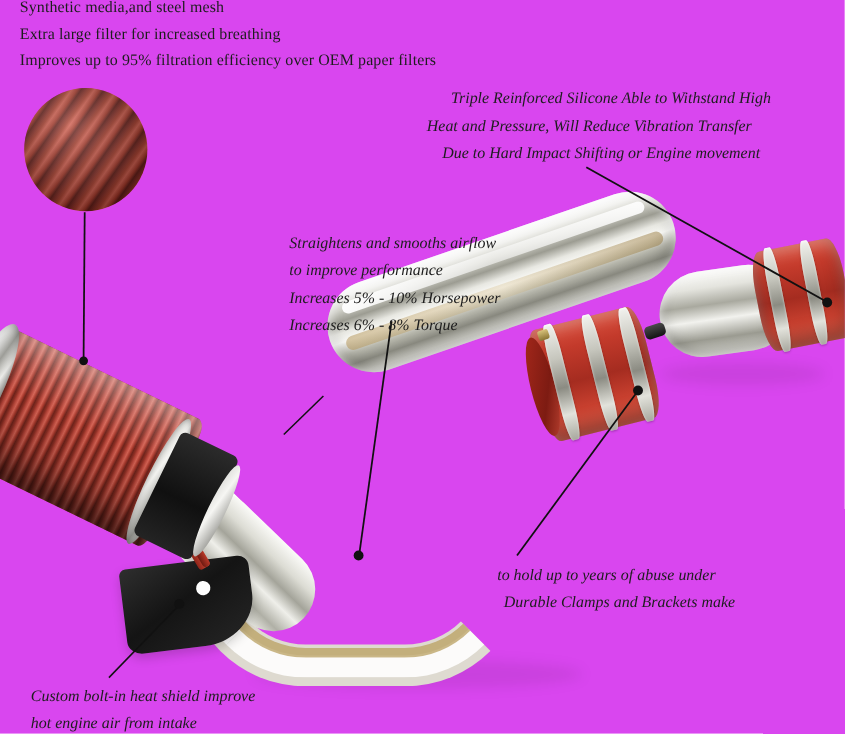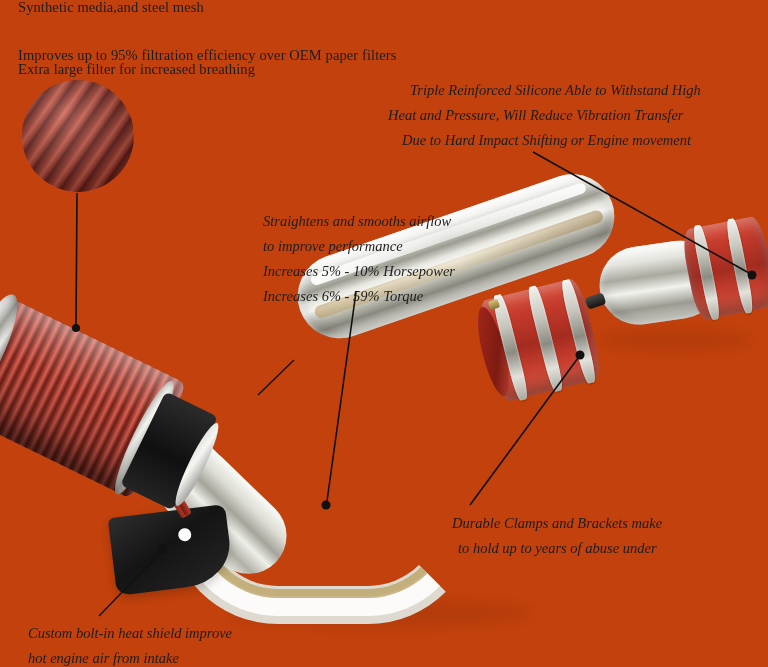--- a/index.html
+++ b/index.html
@@ -1,27 +1,27 @@
 <!DOCTYPE html>
 <html><head>
 <meta charset="utf-8">
 <style>
   html,body{margin:0;padding:0;background:#ffffff;}
   body{width:768px;height:667px;overflow:hidden;
        font-family:"Liberation Serif","DejaVu Serif",serif;color:#1a1a1a;}
-  #stage{position:relative;width:768px;height:667px;background:#c2410c;}
+  #stage{position:relative;width:768px;height:667px;background:#d946ef;}
 
   .cap{position:absolute;white-space:nowrap;font-size:14.5px;line-height:1.0;
        letter-spacing:.1px;color:#1d1d1d;}
   .capblock{position:absolute;white-space:nowrap;font-size:14.5px;color:#1d1d1d;}
   .capblock .ln{display:block;line-height:25px;font-style:italic;}
 
   
   #bul1{left:18px;top:0px;}
-  #bul2{left:18px;top:24px;margin-top:38px;}
+  #bul2{left:18px;top:24px;}
   #bul3{left:18px;top:48px;}
 
   #blk-silicone{left:410px;top:78px;}
   #blk-silicone .ln:nth-child(2){margin-left:-22px;}
   #blk-silicone .ln:nth-child(3){margin-left:-8px;}
 
   #blk-straight{left:263px;top:189px;margin-top:20px;}
   #blk-clamps{left:452px;top:511px;}
   #blk-clamps .ln:nth-child(2){margin-left:6px;}
   #blk-shield{left:28px;top:621px;}
@@ -253,26 +253,26 @@
   <div class="capblock" id="blk-silicone">
     <span class="ln">Triple Reinforced Silicone Able to Withstand High</span>
     <span class="ln">Heat and Pressure, Will Reduce Vibration Transfer</span>
     <span class="ln">Due to Hard Impact Shifting or Engine movement</span>
   </div>
 
   <div class="capblock" id="blk-straight">
     <span class="ln">Straightens and smooths airflow</span>
     <span class="ln">to improve performance</span>
     <span class="ln">Increases 5% - 10% Horsepower</span>
-    <span class="ln">Increases 6% - 59%  Torque</span>
+    <span class="ln">Increases 6% - 8%  Torque</span>
   </div>
 
   <div class="capblock" id="blk-clamps">
+    <span class="ln">to hold up to years of abuse under</span>
     <span class="ln">Durable Clamps and Brackets make</span>
-    <span class="ln">to hold up to years of abuse under</span>
   </div>
 
   <div class="capblock" id="blk-shield">
     <span class="ln">Custom bolt-in heat shield improve</span>
     <span class="ln">hot engine air from intake</span>
   </div>
 
 </div>
 
 </body></html>

